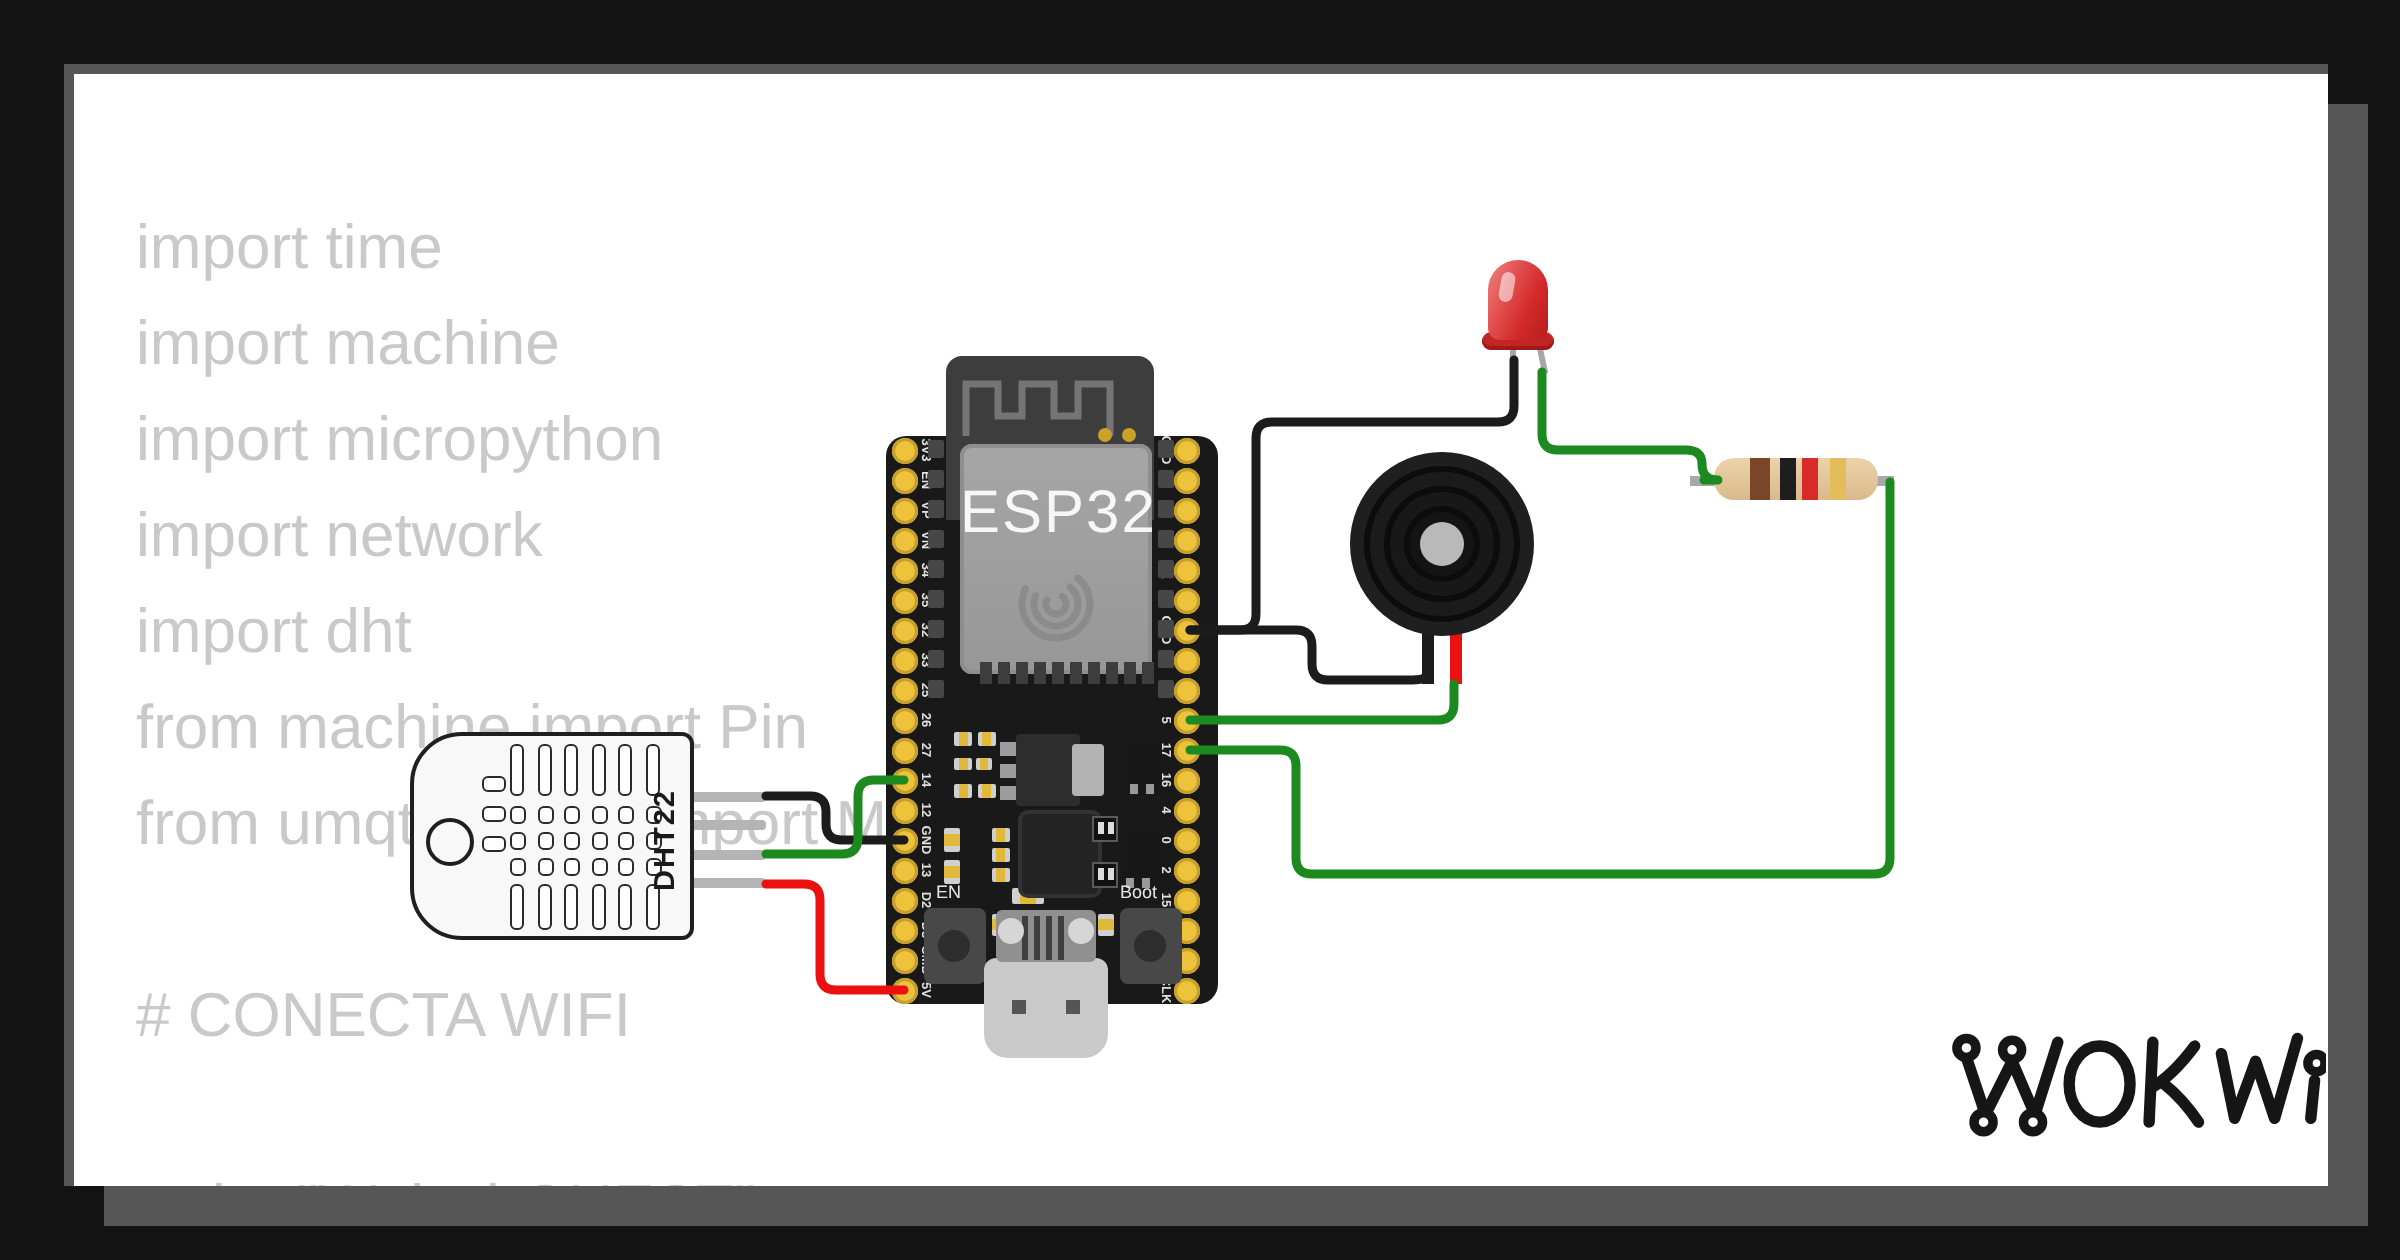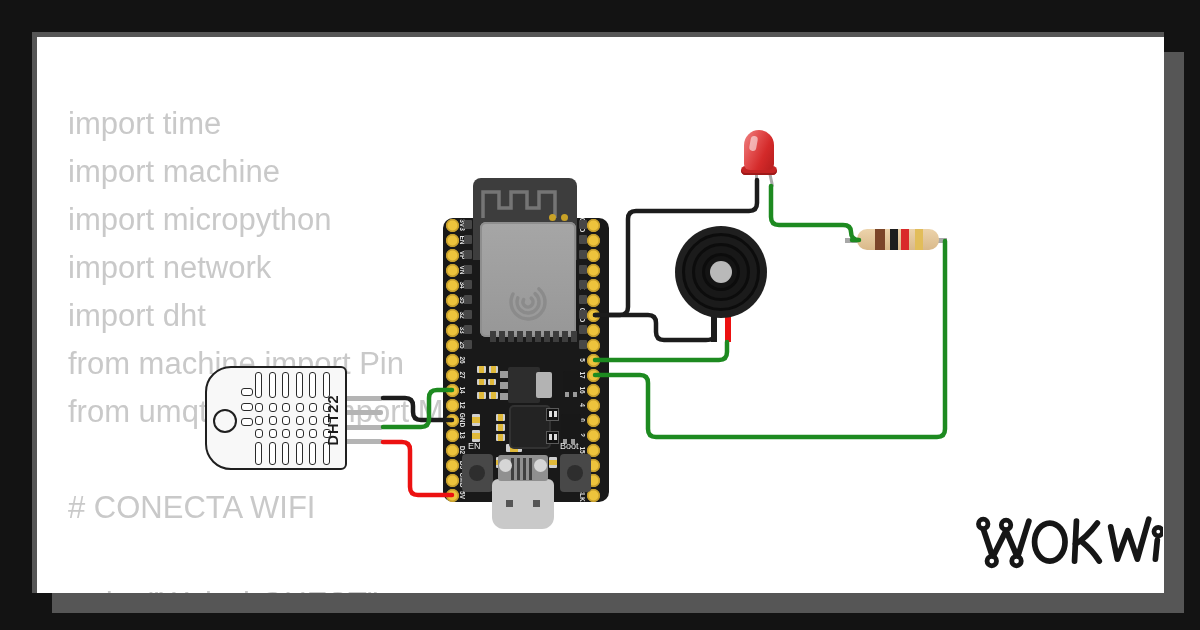--- a/index.html
+++ b/index.html
@@ -99,20 +99,21 @@
 
     <div class="board"></div>
     <div class="antenna">
       <svg width="104" height="82" viewBox="0 0 104 82" style="position:absolute;left:0;top:0;">
         <path d="M10,40 V14 H26 V30 H38 V14 H54 V30 H66 V14 H82 V40" fill="none" stroke="#757575" stroke-width="3.5"></path>
       </svg>
     </div>
     <div class="golddot" style="left:549px;top:214px;"></div>
     <div class="golddot" style="left:561px;top:214px;"></div>
     <div class="shield"></div>
+    <div class="chip-label">ESP32</div>
     <svg width="44" height="44" viewBox="0 0 44 44" style="position:absolute;left:506px;top:280px;">
       <g fill="none" stroke="#8b8b8b" stroke-width="3.5" stroke-linecap="round" transform="rotate(-50 22 22)">
         <circle cx="22" cy="22" r="5" stroke-dasharray="22 10"></circle>
         <circle cx="22" cy="22" r="11" stroke-dasharray="48 22"></circle>
         <circle cx="22" cy="22" r="17" stroke-dasharray="76 32"></circle>
       </g>
     </svg>
     <div id="pins">
         <div class="pin" style="position: absolute; left: 445.5px; top: 218.5px;"></div>
         <span class="pin-label" style="position: absolute; left: 449px; top: 221px;">3V3</span>

